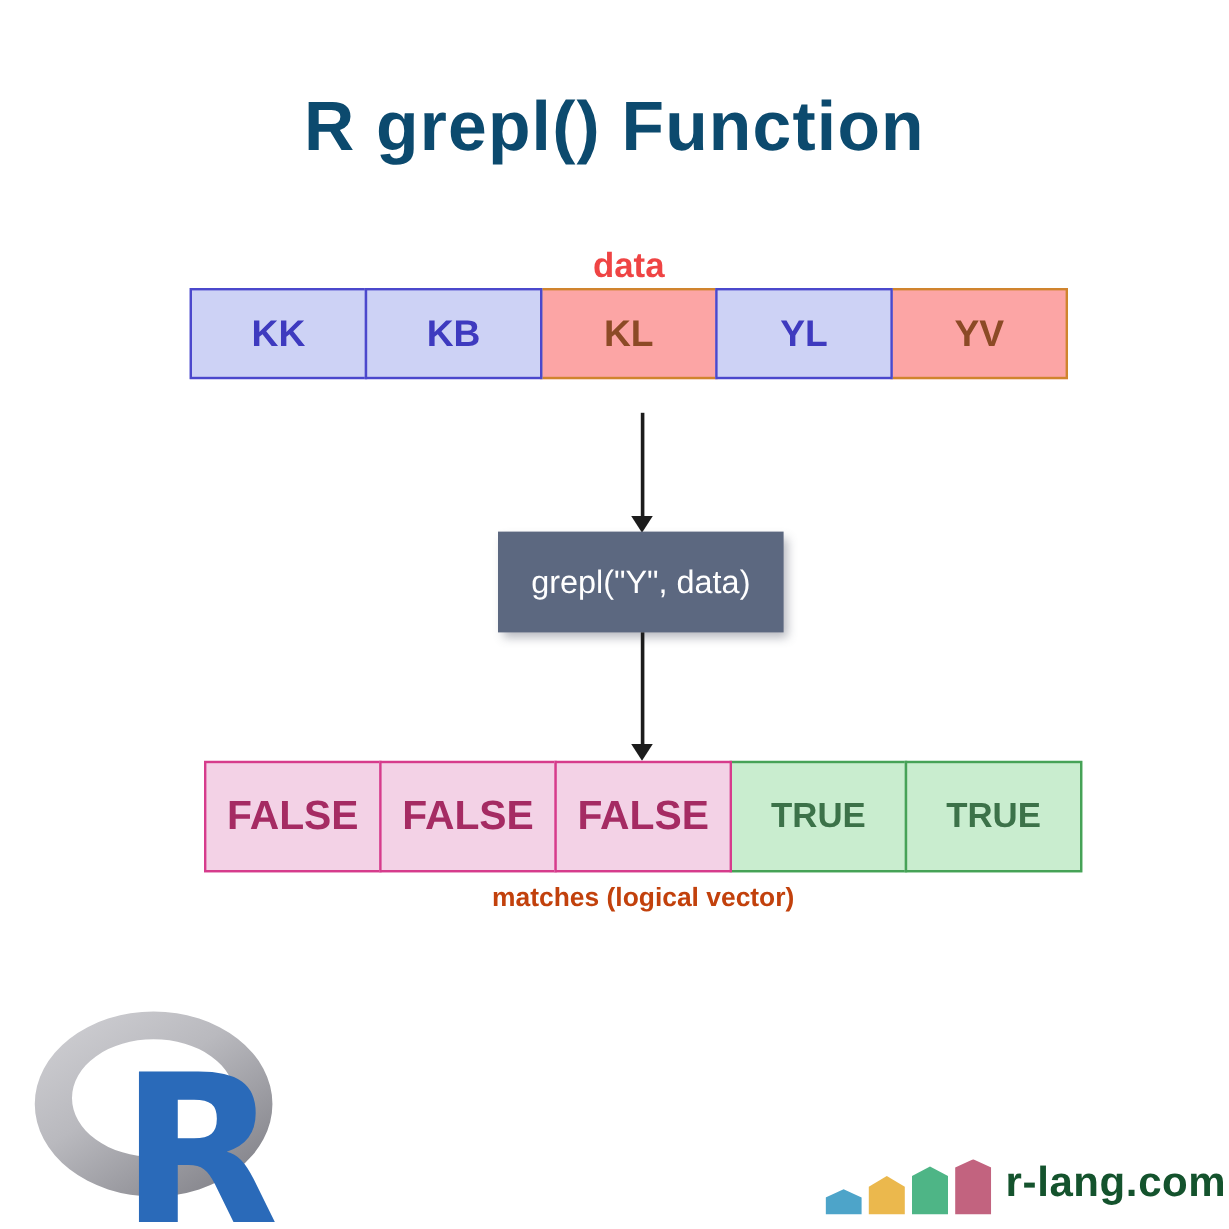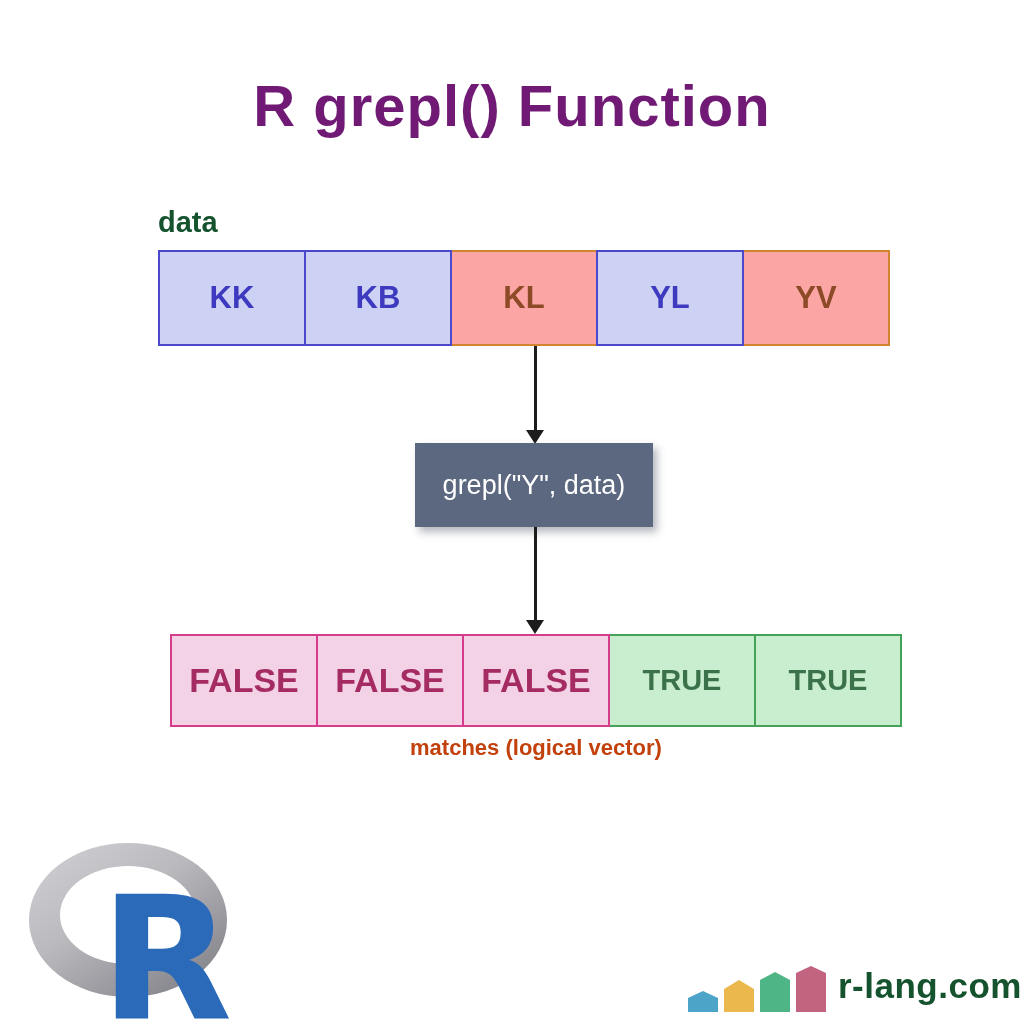--- a/index.html
+++ b/index.html
@@ -6,36 +6,36 @@
   body{
     width:1024px;height:1024px;position:relative;background:#ffffff;
     font-family:"Liberation Sans","DejaVu Sans",sans-serif;
     overflow:hidden;
   }
   .abs{position:absolute;}
 
   
   #title{
     left:0;top:72px;width:1024px;text-align:center;
-    font-size:58px;font-weight:bold;color:#701a75;letter-spacing:1px;
+    font-size:58px;font-weight:bold;color:#0c4a6e;letter-spacing:1px;
   }
 
   
   #data-label{
-    left:158px;top:206px;width:732px;
-    font-size:29px;font-weight:bold;color:#14532d;
+    left:158px;top:206px;width:732px;text-align:center;
+    font-size:29px;font-weight:bold;color:#ef4444;
   }
   #matches-label{
     left:170px;top:735px;width:732px;text-align:center;
     font-size:22px;font-weight:bold;color:#c2410c;
   }
 
   
   .vector-row{display:flex;}
-  #input-row{left:158px;top:250px;width:732px;height:96px;}
+  #input-row{left:158px;top:240px;width:732px;height:76px;}
   #output-row{left:170px;top:634px;width:732px;height:93px;}
   .cell{
     flex:1;display:flex;align-items:center;justify-content:center;
     box-sizing:border-box;border:2px solid;position:relative;
     font-weight:bold;margin-left:-2px;
   }
   .cell:first-child{margin-left:0;}
   .cell.lavender{background:#cdd2f5;border-color:#4b48cc;color:#3e3abf;z-index:2;font-size:31px;}
   .cell.yellow{background:#fca5a5;border-color:#d0842e;color:#8c4a26;z-index:1;font-size:31px;}
   .cell.pink{background:#f3d2e6;border-color:#d63c8c;color:#a52b63;z-index:2;font-size:34px;}

